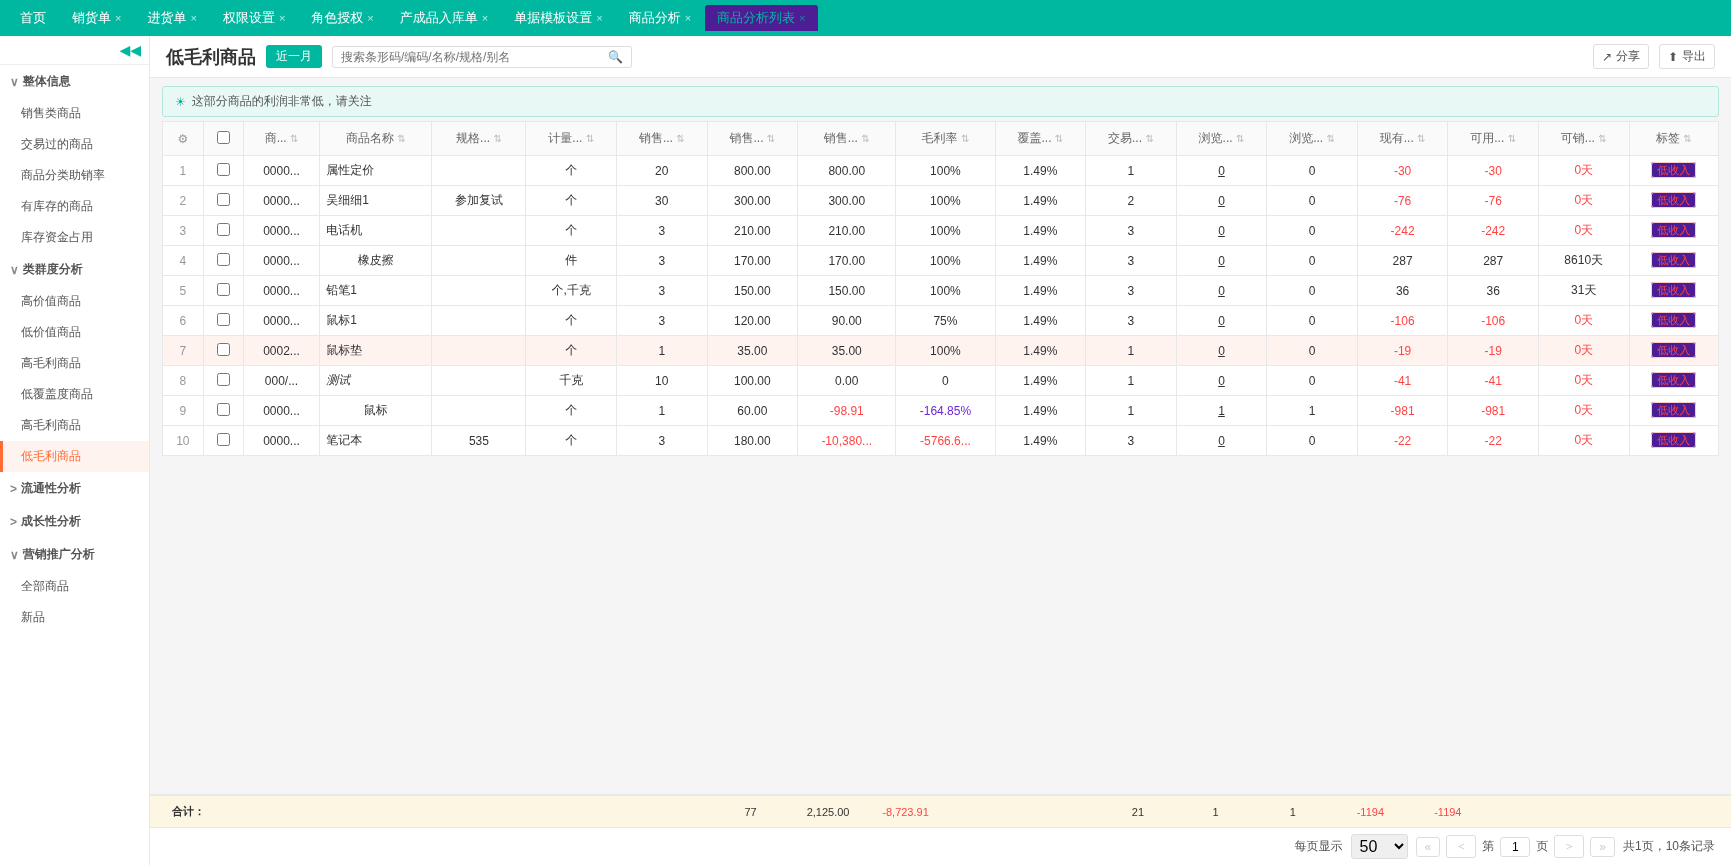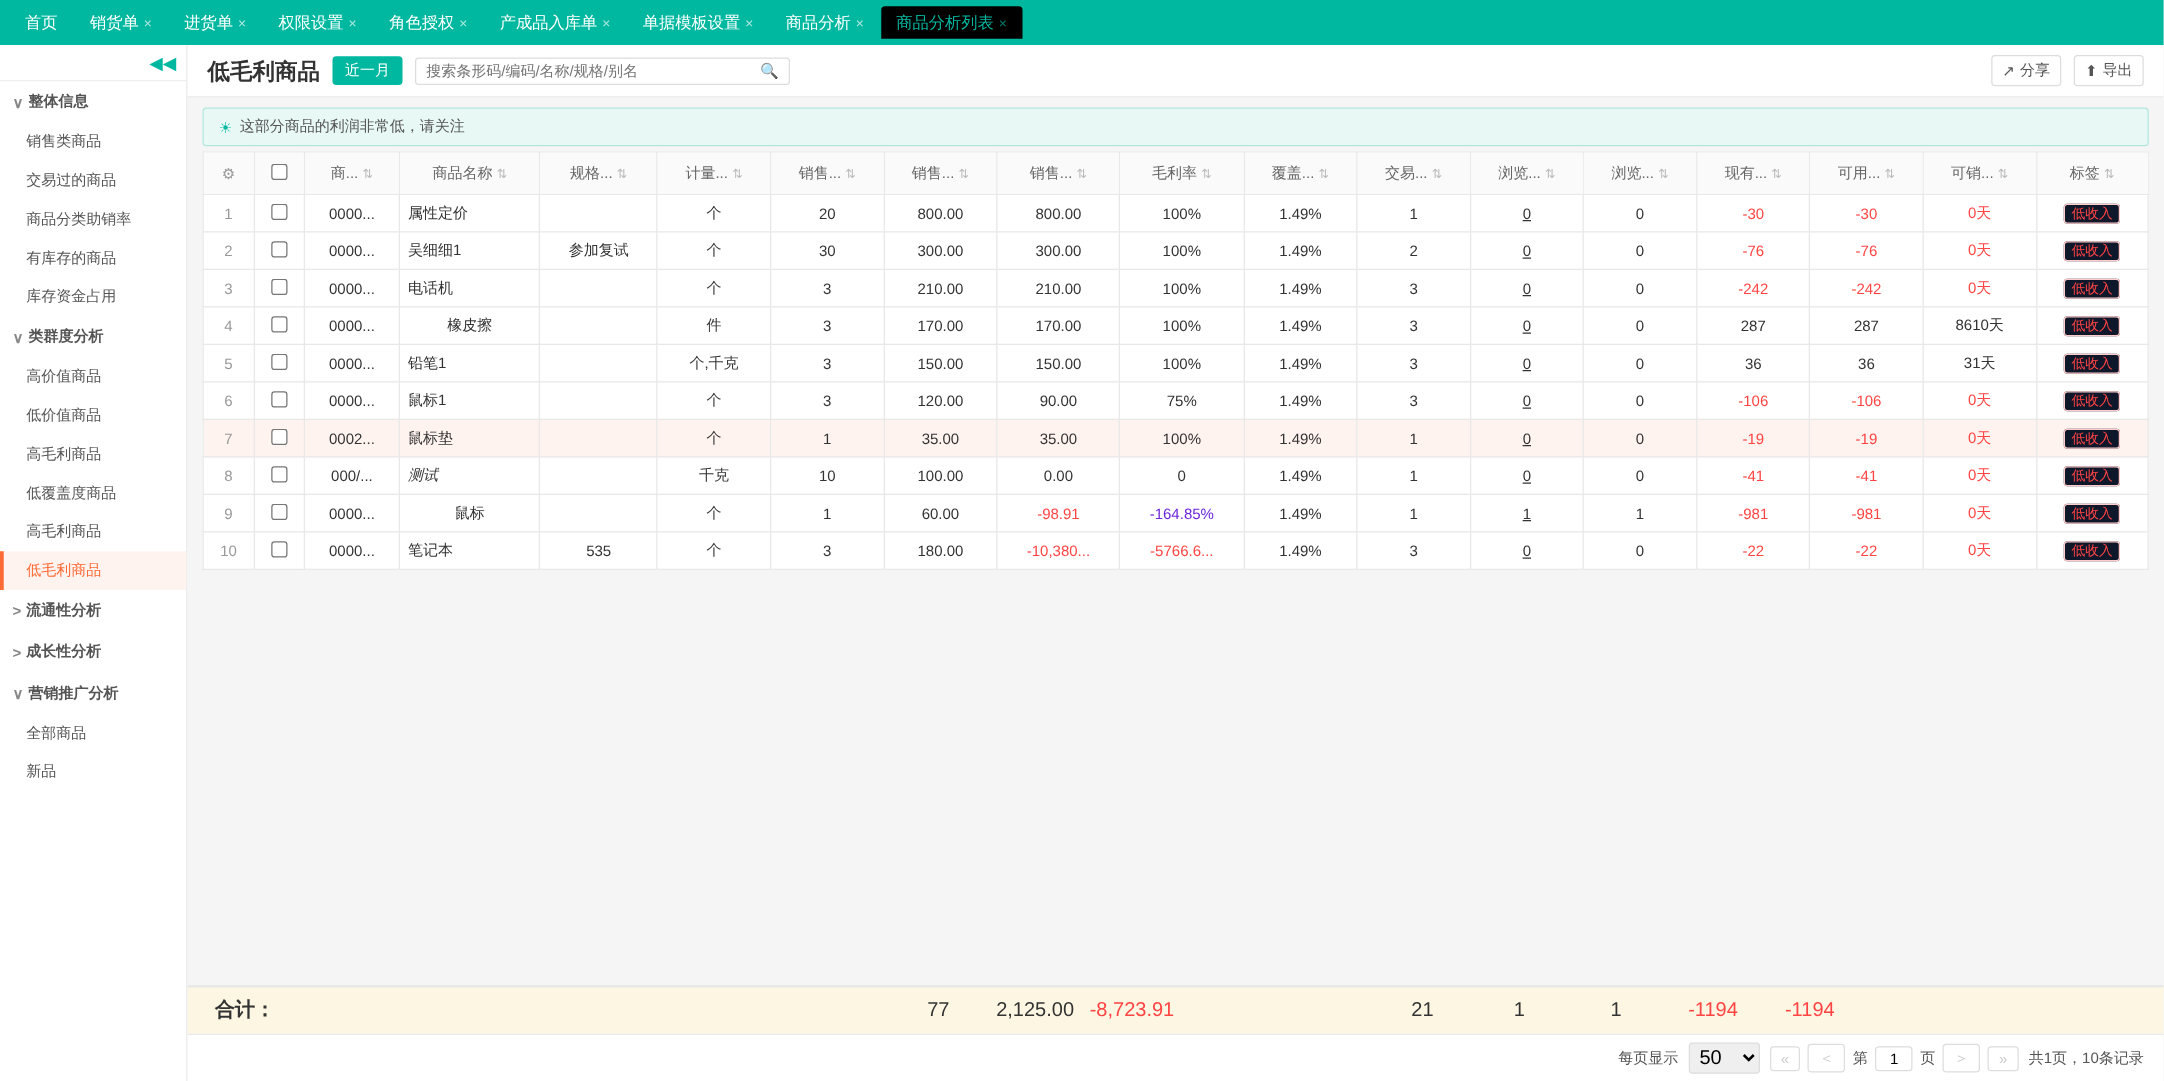--- a/index.html
+++ b/index.html
@@ -15,21 +15,21 @@
       gap: 2px;
     }
     .nav-item {
       color: #fff;
       padding: 4px 12px;
       cursor: pointer;
       font-size: 13px;
       white-space: nowrap;
       border-radius: 3px;
     }
-    .nav-item.active { background: #000000; color: #00b8a0; border-radius: 3px 3px 0 0; }
+    .nav-item.active { background: #4c1d95; color: #00b8a0; border-radius: 3px 3px 0 0; }
     .nav-item .close { margin-left: 4px; opacity: 0.7; font-size: 11px; }
 
     
     .main-layout {
       display: flex;
       height: calc(100vh - 36px);
     }
 
     
     .sidebar {
@@ -170,37 +170,37 @@
     td {
       padding: 6px 6px;
       text-align: center;
       border: 1px solid #e8e8e8;
       color: #333;
       white-space: nowrap;
     }
     tr.highlighted td { background: #fff3f0; }
     .row-num { color: #999; }
     .tag-low-income {
-      background: #0f172a;
+      background: #4c1d95;
       color: #ff4444;
       border: 1px solid #ffcccc;
       padding: 1px 5px;
       border-radius: 3px;
       font-size: 11px;
     }
     .zero-link { color: #333; text-decoration: underline; }
 
     
     .total-bar {
       background: #fdf6e3;
       border-top: 2px solid #e8e8e8;
       display: flex;
       align-items: center;
       padding: 8px 12px;
-      font-size: 16px;
+      font-size: 11px;
       gap: 0;
       flex-shrink: 0;
       justify-content: space-between;
     }
     .total-label {
       width: 240px;
       flex-shrink: 0;
       font-weight: bold;
       color: #333;
       padding-left: 10px;

